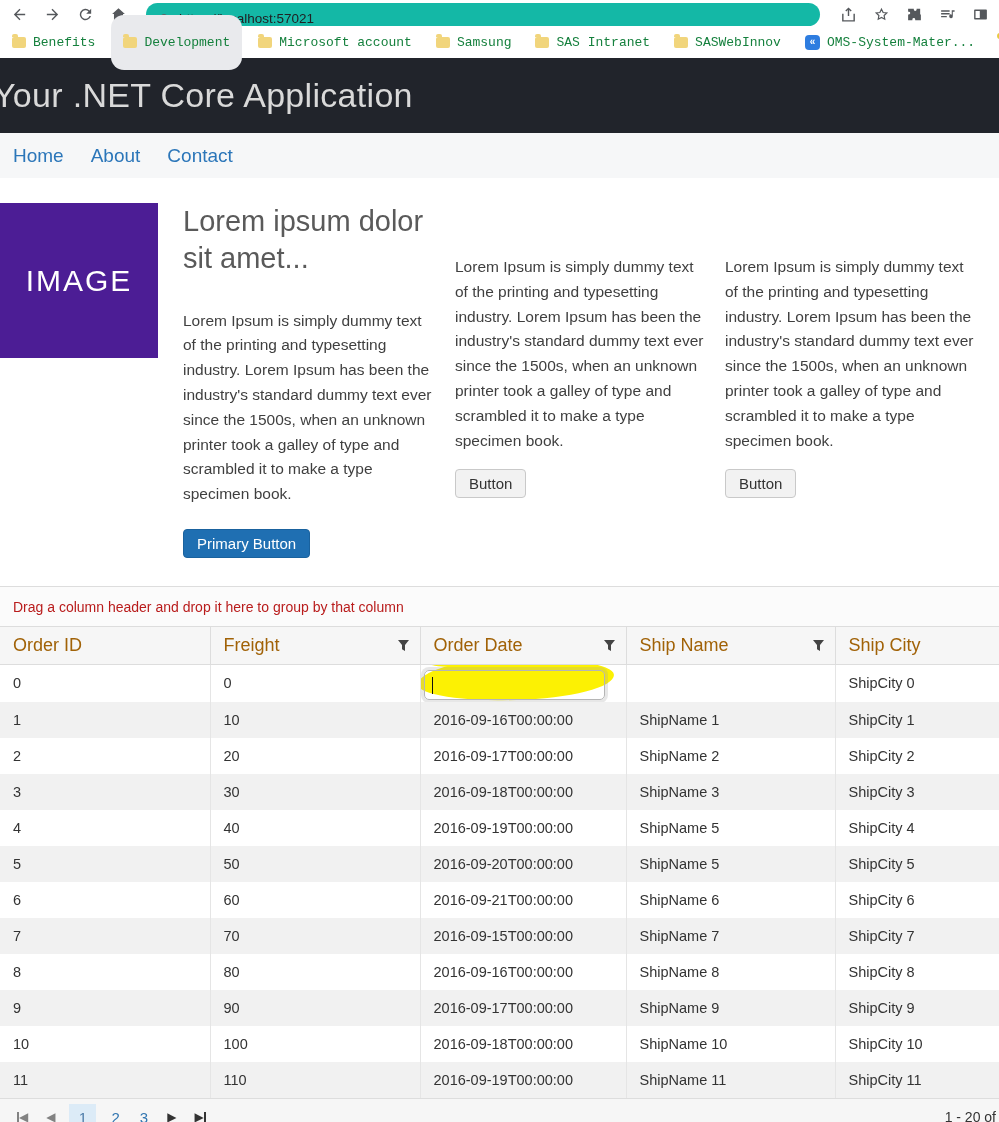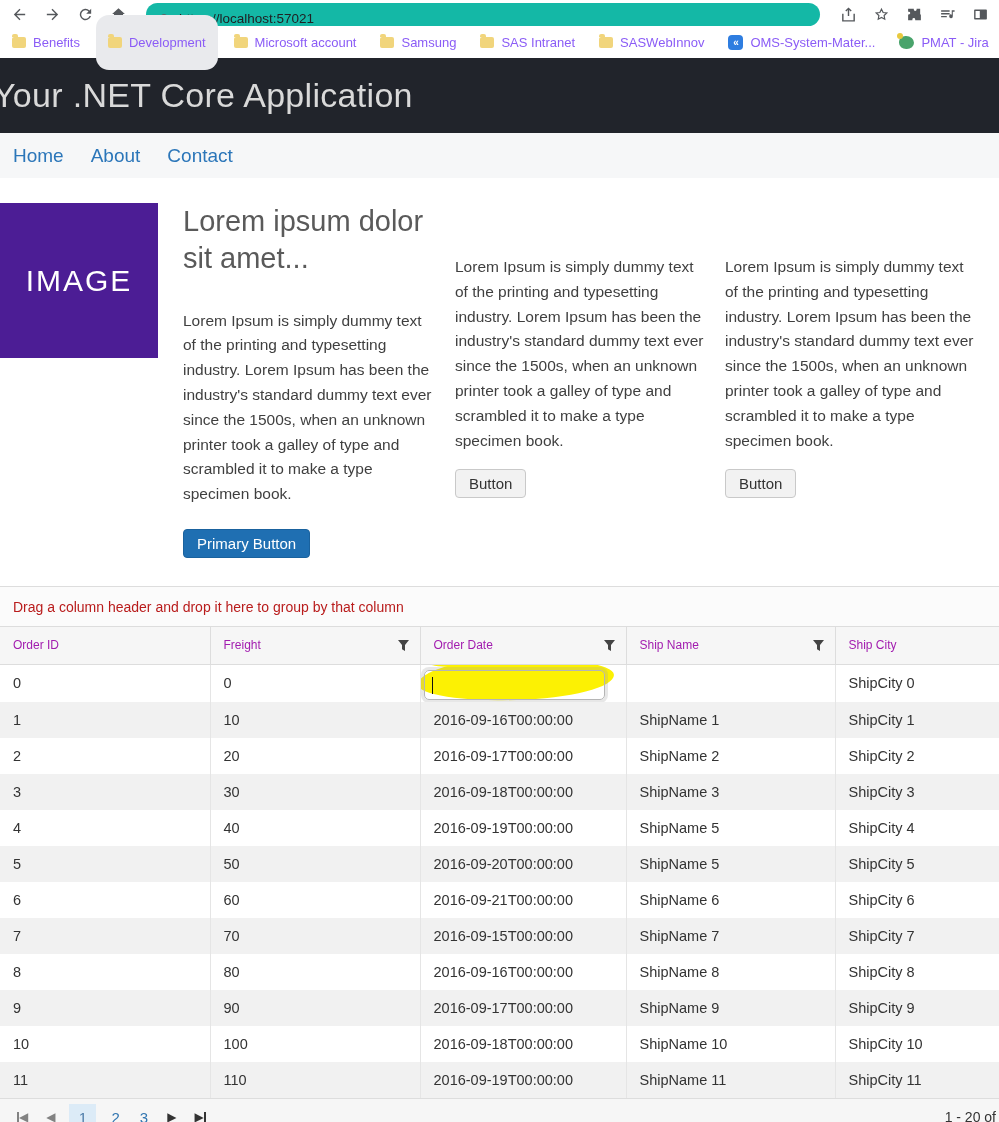--- a/index.html
+++ b/index.html
@@ -8,21 +8,21 @@
     width:999px; height:1122px; overflow:hidden; background:#fff;
     font-family:"Liberation Sans", sans-serif; color:#333;
   }
   
   .toolbar { height:28px; display:flex; align-items:center; padding:0 10px; gap:15px; background:#fff; }
   .tb-icon { width:18px; height:18px; color:#55585c; flex:none; display:flex; align-items:center; justify-content:center; }
   .tb-icon svg { width:17px; height:17px; }
   .omnibox { flex:1; height:23px; background:#14b8a6; border-radius:12px; display:flex; align-items:flex-end; padding:0 12px; gap:9px; margin:0 4px; }
   .omnibox svg { width:12px; height:13px; color:#5f6368; flex:none; }
   .omnibox-url { font-size:13.5px; color:#202124; }
-  .bookmarks { height:29px; display:flex; align-items:center; padding:0 12px; gap:24px; font-size:13px; color:#8b5cf6; background:#fff; white-space:nowrap; }
+  .bookmarks { height:29px; display:flex; align-items:center; padding:0 12px; gap:24px; font-size:13px; color:#15803d; background:#fff; white-space:nowrap;font-family:Liberation Mono, monospace; }
   .bookmark { display:flex; align-items:center; gap:7px; }
   .bookmark.active { background:#e9eaed; border-radius:13px; padding:20px 12px; margin:0 -8px; }
   .ic { flex:none; display:inline-block; }
   .ic-folder { width:14px; height:11px; background:#f1d57c; border-radius:2px; position:relative; }
   .ic-folder::before { content:""; position:absolute; top:-3px; left:0; width:6px; height:3px; background:#f1d57c; border-radius:2px 2px 0 0; }
   .ic-oms { width:15px; height:15px; border-radius:4px; background:#2e7de0; color:#fff; display:flex; align-items:center; justify-content:center; }
   .ic-oms::after { content:"\00AB"; font-size:10px; font-weight:bold; line-height:1; }
   .ic-jira { width:15px; height:13px; background:#49a36b; border-radius:45% 55% 50% 50%; position:relative; }
   .ic-jira::before { content:""; position:absolute; left:-2px; top:-3px; width:6px; height:6px; background:#e8c93e; border-radius:50%; }
   
@@ -39,21 +39,21 @@
   .col-sec { width:252px; padding-top:52px; }
   .col2 { margin-left:22px; }
   .col3 { margin-left:18px; }
   .btn { display:inline-block; border-radius:4px; padding:5px 13px; font-size:15px; cursor:pointer; }
   .btn-primary { margin-top:22px; background:#1f6fb2; border:1px solid #1a629e; color:#fff; }
   .btn-default { margin-top:16px; background:#f2f2f2; border:1px solid #c9c9c9; color:#333; }
   
   .grid-section { margin-top:28px; border-top:1px solid #ddd; border-bottom:1px solid #ddd; }
   .group-panel { height:40px; background:#fbfbfb; border-bottom:1px solid #ddd; display:flex; align-items:center; padding:0 13px; font-size:14px; color:#b91c1c; }
   table.k-grid { border-collapse:collapse; table-layout:fixed; width:1080px; }
-  .k-grid thead th { background:#f6f6f6; height:37px; font-weight:400; font-size:12px; color:#a21caf; text-align:left; padding:0 10px 0 13px; border-left:1px solid #ddd; border-bottom:1px solid #ddd; }
+  .k-grid thead th { background:#f6f6f6; height:37px; font-weight:400; font-size:18px; color:#a16207; text-align:left; padding:0 10px 0 13px; border-left:1px solid #ddd; border-bottom:1px solid #ddd; }
   .k-grid thead th:first-child { border-left:none; }
   .th-inner { display:flex; align-items:center; justify-content:space-between; }
   .filter-icon { width:13px; height:13px; flex:none; cursor:pointer; }
   .k-grid tbody td { height:36px; font-size:14.5px; color:#333; padding:0 13px; border-left:1px solid #e5e5e5; overflow:hidden; white-space:nowrap; }
   .k-grid tbody td:first-child { border-left:none; }
   .k-grid tbody tr.alt { background:#f1f1f1; }
   .k-grid tbody tr.edit-row td { height:38px; }
   .date-cell { position:relative; padding:0 !important; }
   .hl-blob { position:absolute; left:-3px; top:-7px; width:196px; height:42px; background:#fcf103; border-radius:46% 54% 50% 50% / 58% 46% 54% 42%; transform:rotate(-1.5deg); }
   .hl-blob2 { position:absolute; left:8px; top:-10px; width:150px; height:12px; background:#fcf103; border-radius:50%; transform:rotate(-2deg); }

